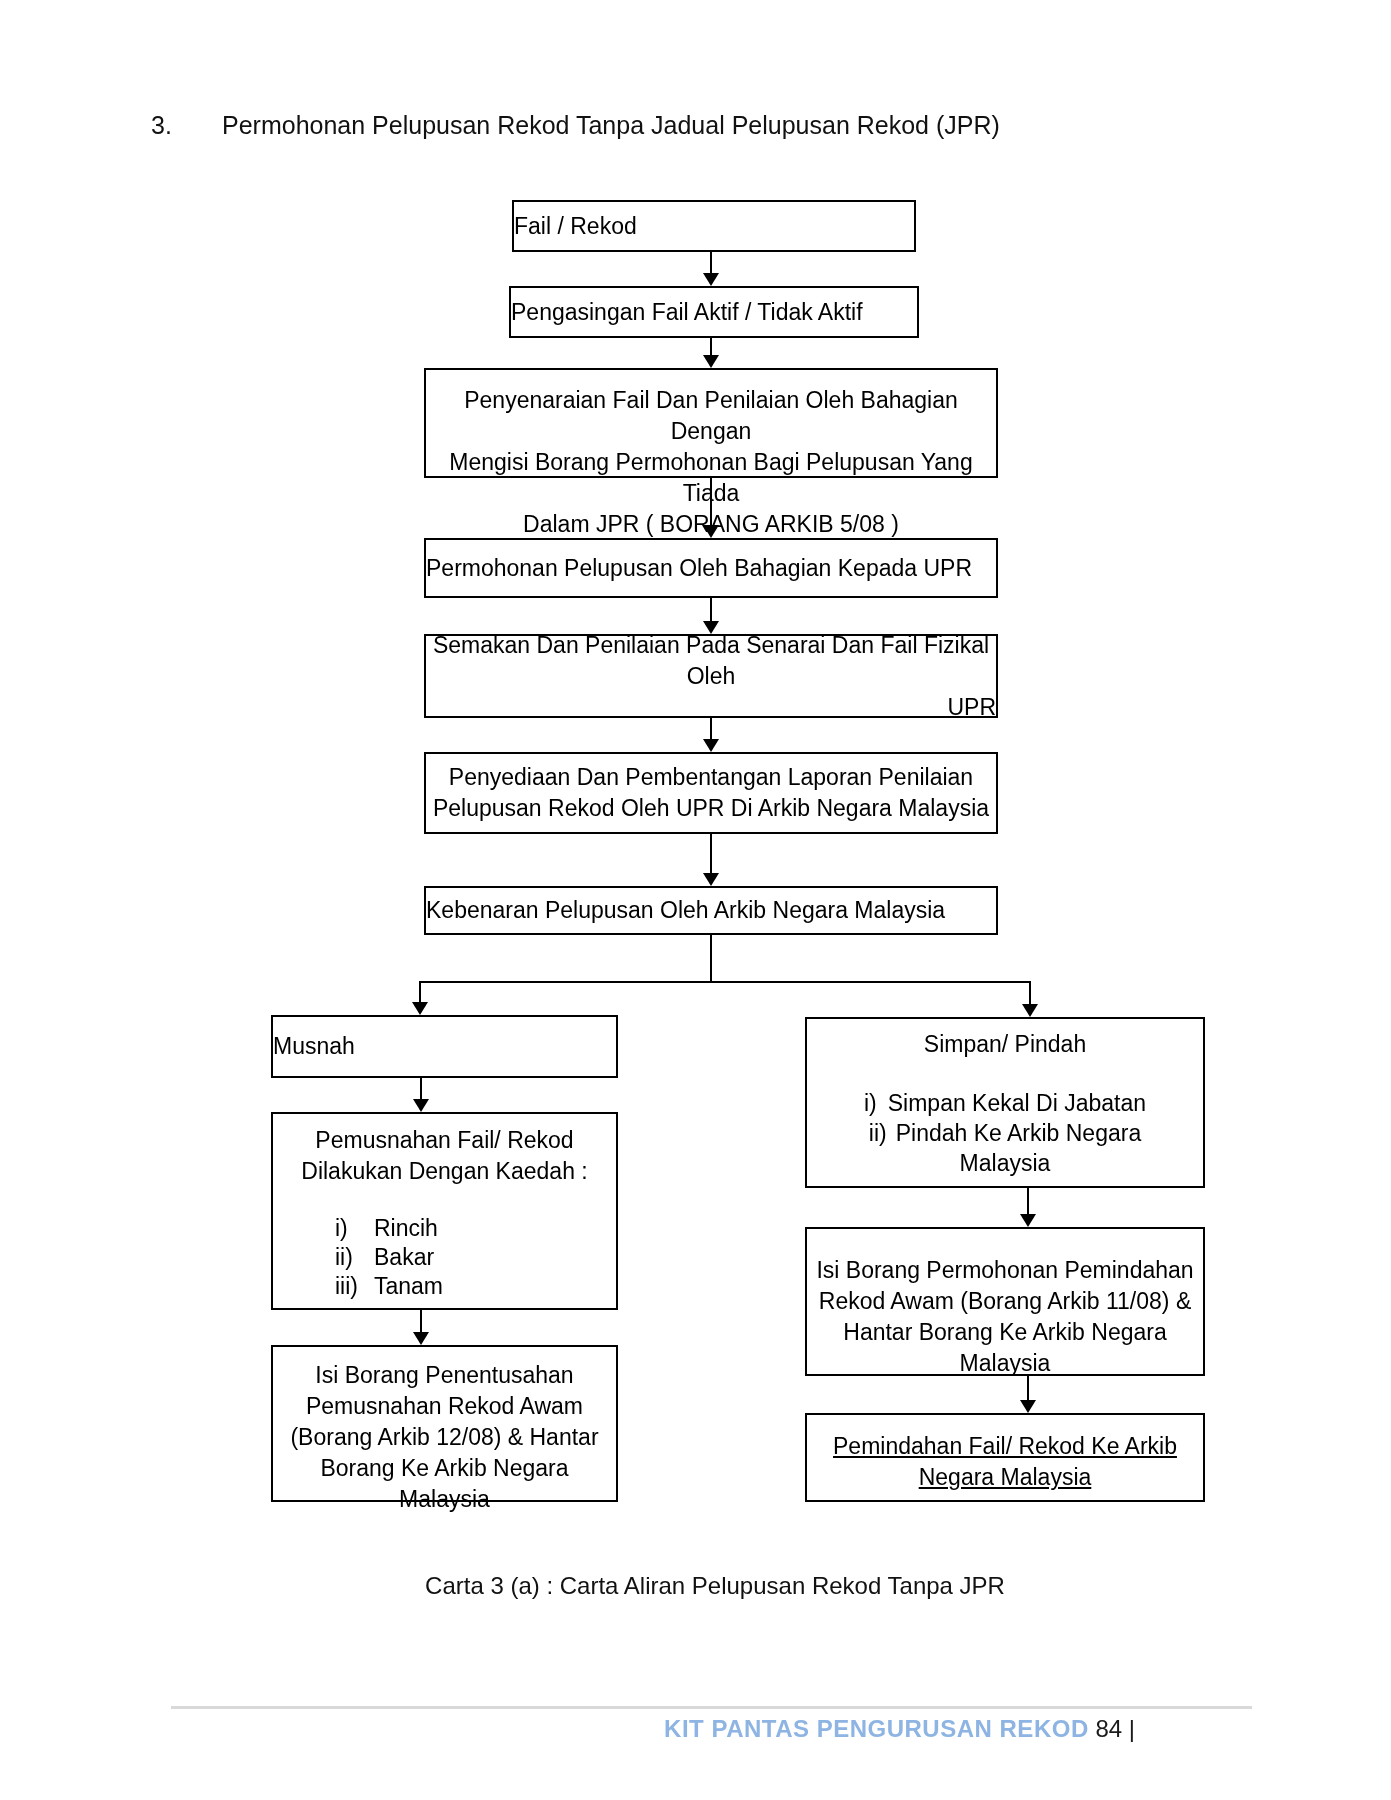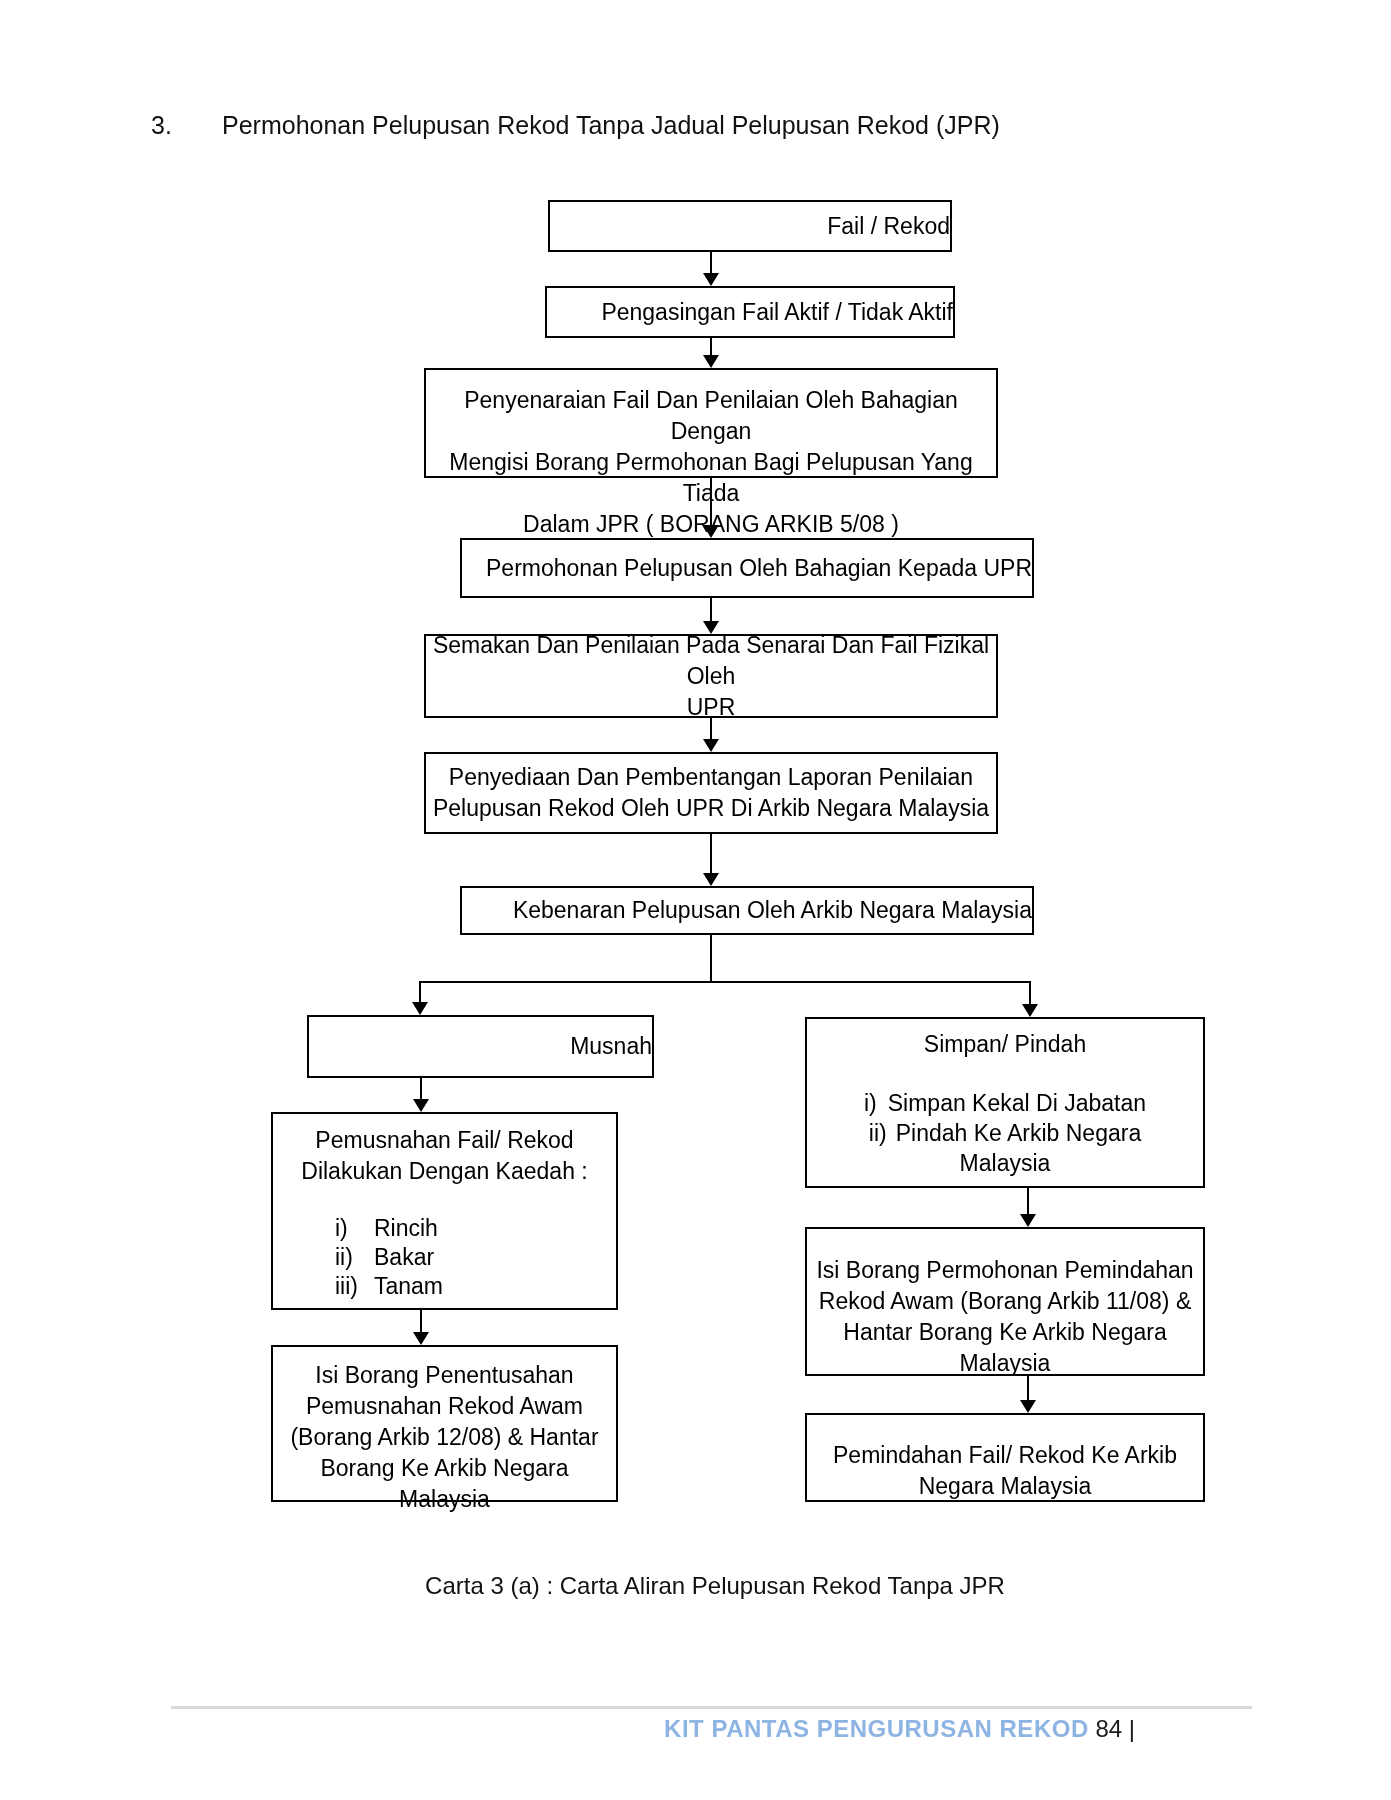--- a/index.html
+++ b/index.html
@@ -18,21 +18,21 @@
   .heading .num{display:inline-block;width:71px;}
   .box{
     position:absolute;
     border:2px solid #000;
     background:#fff;
     box-sizing:border-box;
     font-size:23px;
     line-height:31px;
     text-align:center;
   }
-  .flexc{display:flex;align-items:center;justify-content:flex-end;margin-left:36px;}
+  .flexc{display:flex;align-items:center;justify-content:flex-start;}
   .colc{display:flex;flex-direction:column;align-items:center;justify-content:center;}
   .b{font-weight:normal;}
   .arrow{position:absolute;width:20px;}
   .arrow .shaft{position:absolute;left:50%;transform:translateX(-50%);top:0;bottom:11px;width:2px;background:#000;}
   .arrow .head{position:absolute;left:50%;transform:translateX(-50%);bottom:0;width:0;height:0;
     border-left:8px solid transparent;border-right:8px solid transparent;border-top:13px solid #000;}
   .line-v{position:absolute;width:2px;background:#000;}
   .line-h{position:absolute;height:2px;background:#000;}
   .list-row{display:flex;text-align:left;padding-left:62px;line-height:29px;}
   .list-row .n{width:39px;flex:none;}
@@ -88,21 +88,21 @@
 
   <div class="box flexc" style="left:424px;top:538px;width:574px;height:60px;">
     <span>Permohonan Pelupusan Oleh Bahagian Kepada UPR</span>
   </div>
 
   <div class="arrow" style="left:701px;top:598px;height:36px;">
     <div class="shaft"></div>
       <div class="head"></div>
   </div>
 
-  <div class="box colc" style="left:424px;top:634px;width:574px;height:84px;">
+  <div class="box colc" style="left:424px;top:634px;width:574px;height:84px;align-items:flex-end;">
     <div>Semakan Dan Penilaian Pada Senarai Dan Fail Fizikal Oleh</div>
     <div>UPR</div>
   </div>
 
   <div class="arrow" style="left:701px;top:718px;height:34px;">
     <div class="shaft"></div>
       <div class="head"></div>
   </div>
 
   <div class="box colc" style="left:424px;top:752px;width:574px;height:82px;">
@@ -191,21 +191,21 @@
     <div><span>Rekod Awam </span><span class="b">(Borang Arkib 11/08)</span><span> &amp;</span></div>
     <div>Hantar Borang Ke Arkib Negara</div>
     <div>Malaysia</div>
   </div>
 
   <div class="arrow" style="left:1018px;top:1376px;height:37px;">
     <div class="shaft"></div>
       <div class="head"></div>
   </div>
 
-  <div class="box" style="left:805px;top:1413px;width:400px;height:89px;padding-top:25px;">
+  <div class="box" style="left:805px;top:1413px;width:400px;height:89px;padding-top:16px;text-decoration:underline;">
     <div>Pemindahan Fail/ Rekod Ke Arkib</div>
     <div>Negara Malaysia</div>
   </div>
 
   <div class="caption">Carta 3 (a) : Carta Aliran Pelupusan Rekod Tanpa JPR</div>
 
   <div class="footer-rule"></div>
   <div class="footer-text">
     <span class="brand" style="color: rgb(141, 180, 226);">KIT PANTAS PENGURUSAN REKOD</span>
     <span class="pg">84</span>

